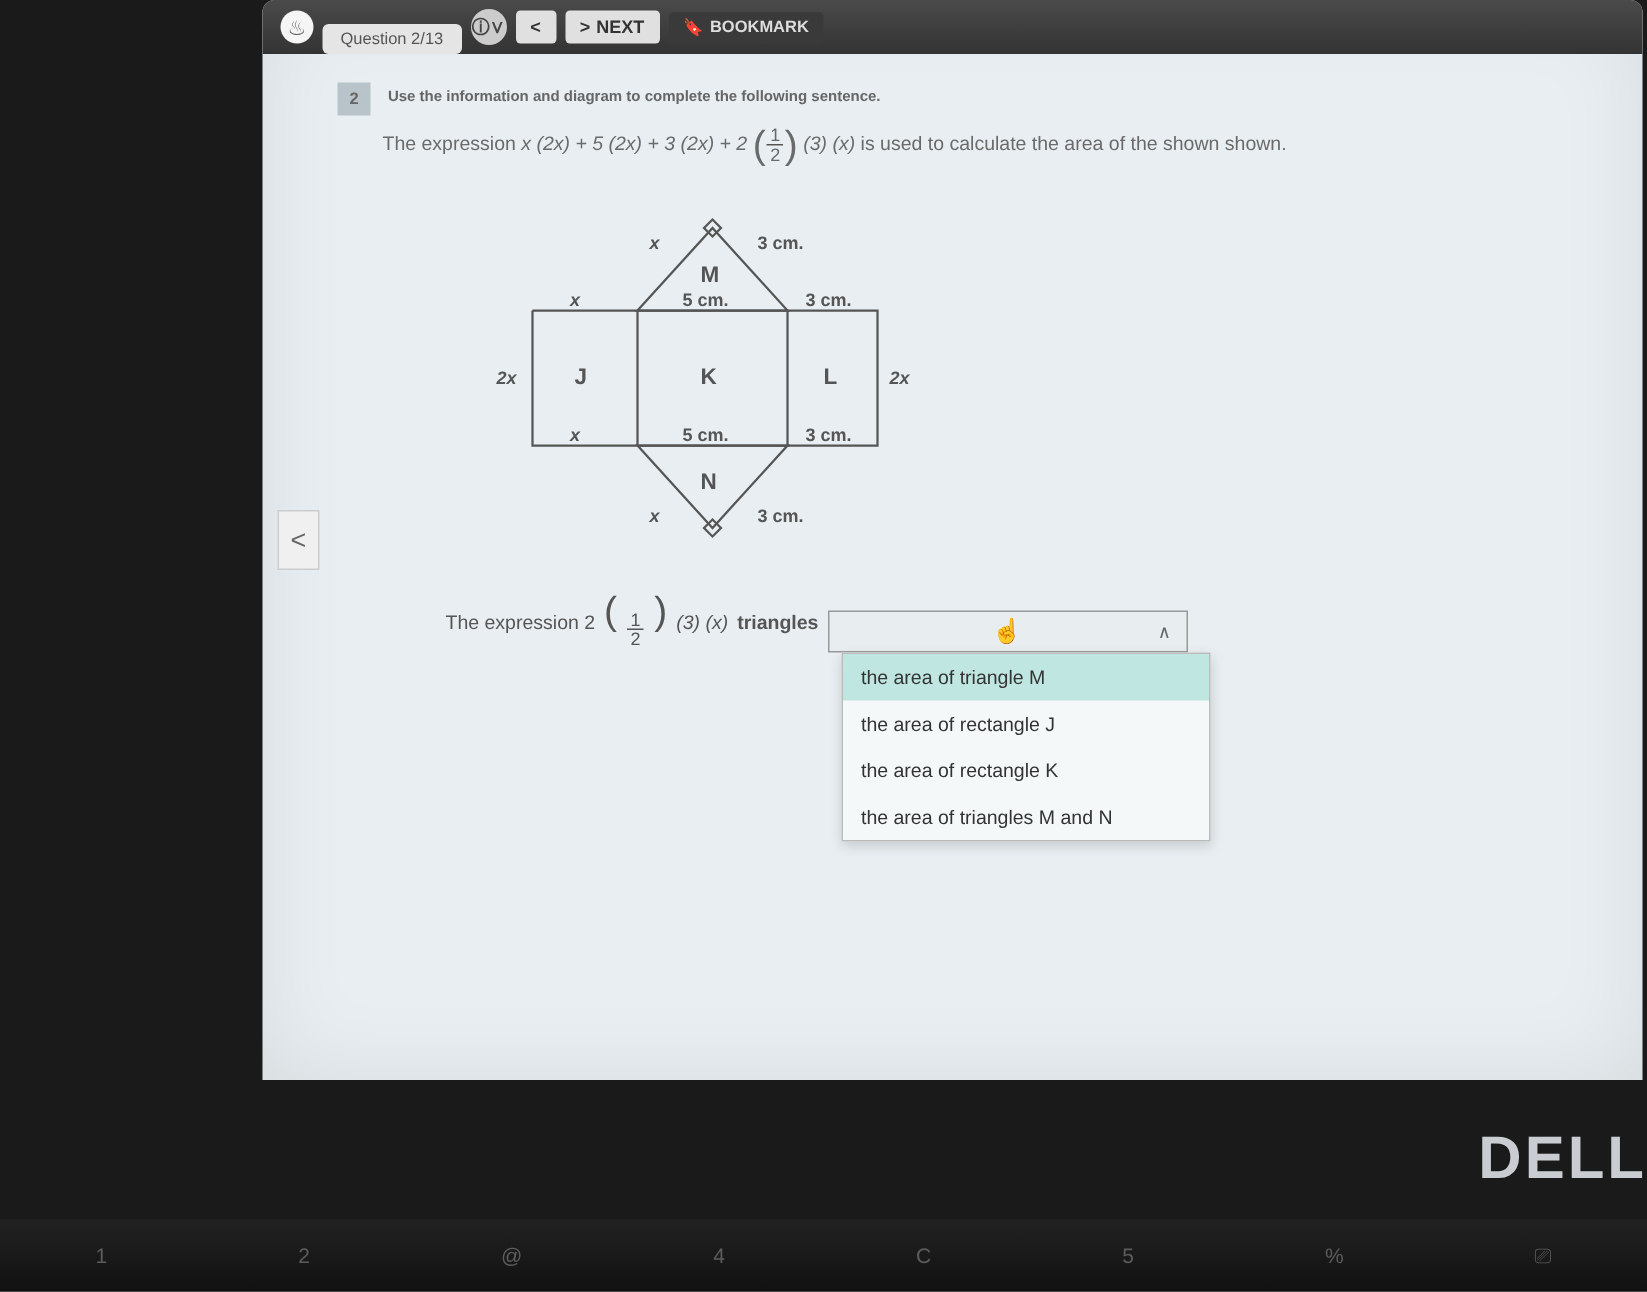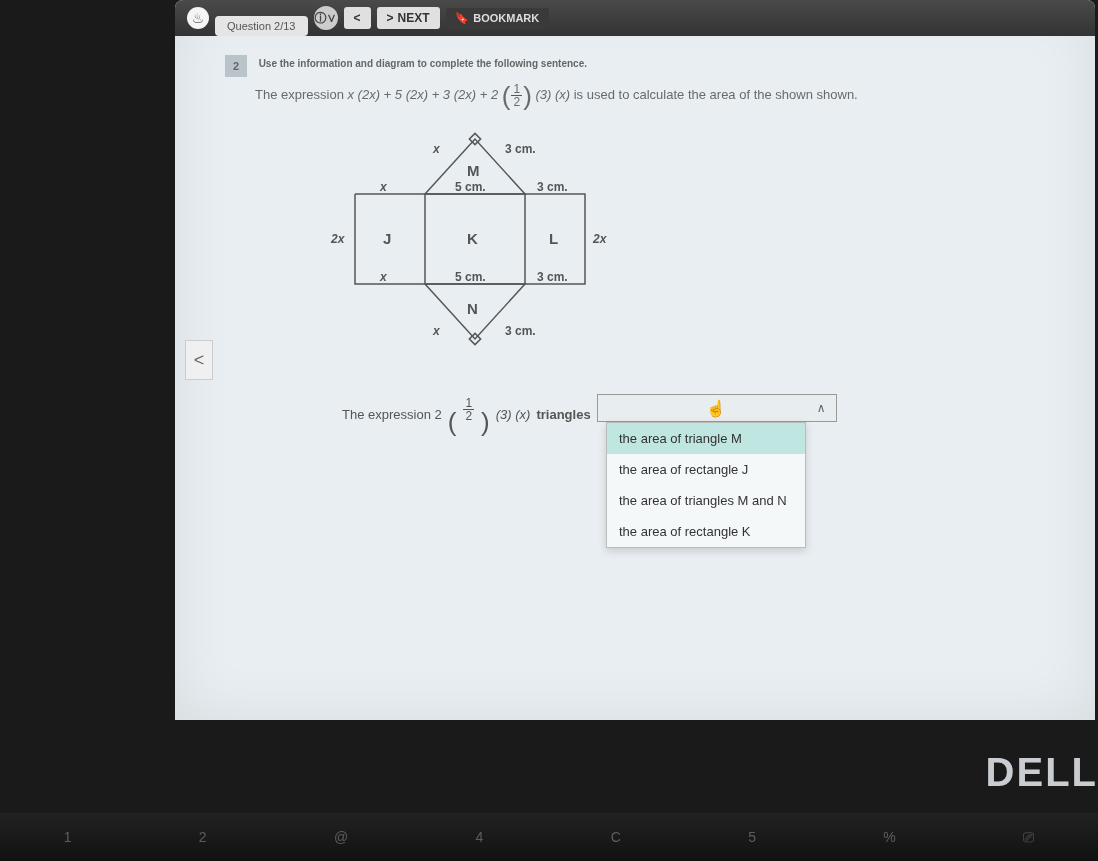--- a/index.html
+++ b/index.html
@@ -100,21 +100,21 @@
     display: inline-block;
     font-weight: bold;
     color: #666;
     font-size: 10px;
     margin-bottom: 14px;
   }
   .problem-text {
     margin-left: 30px;
     color: #6a6a6a;
     font-size: 13px;
-    margin-bottom: 6px;
+    margin-bottom: 18px;
   }
   .frac {
     display: inline-block;
     vertical-align: middle;
     text-align: center;
     font-size: 12px;
     line-height: 1;
     margin: 0 1px;
   }
   .frac .num { display: block; border-bottom: 1px solid #555; padding: 0 2px; }
@@ -133,23 +133,23 @@
   }
   .diagram .lbl { position: absolute; font-size: 12px; font-style: italic; font-weight: bold; }
   .diagram .big { font-size: 15px; font-style: normal; }
   .diagram svg { position: absolute; top: 0; left: 0; }
   .diagram svg line, .diagram svg polyline, .diagram svg rect, .diagram svg polygon {
     stroke: #555; stroke-width: 1.5; fill: none;
   }
 
   
   .answer-line {
-    margin-left: 117px;
+    margin-left: 72px;
     display: flex;
-    align-items: flex-end;
+    align-items: flex-start;
     gap: 6px;
     color: #555;
     font-size: 13px;
     position: relative;
   }
   .dropdown-box {
     width: 240px;
     height: 28px;
     border: 1px solid #999;
     background: #e8edef;
@@ -168,21 +168,21 @@
     left: 50%;
     top: 50%;
     transform: translate(-50%, -50%);
     font-size: 16px;
     color: #333;
   }
   .dropdown-list {
     position: absolute;
     top: 28px;
     left: 264px;
-    width: 200px;
+    width: 246px;
     background: #f5f8f9;
     border: 1px solid #bbb;
     box-shadow: 0 3px 8px rgba(0,0,0,0.15);
     z-index: 5;
     font-size: 13px;
   }
   .dropdown-list .opt {
     padding: 8px 12px;
     color: #333;
     cursor: pointer;
@@ -313,22 +313,22 @@
         <span class="paren-big">)</span>
       <span style="font-style:italic">(3) (x)</span>
       <b> triangles</b>
       <div class="dropdown-box">
         <span class="hand">☝</span>
         <span class="caret">∧</span>
       </div>
       <div class="dropdown-list">
         <div class="opt">the area of triangle M</div>
         <div class="opt">the area of rectangle J</div>
+        <div class="opt">the area of rectangle K</div>
         <div class="opt">the area of triangles M and N</div>
-        <div class="opt">the area of rectangle K</div>
       </div>
     </div>
 
   </div>
 </div>
 
 <div class="dell-logo">DELL</div>
 
 <div class="keyboard-hint">
   <span>1</span>

